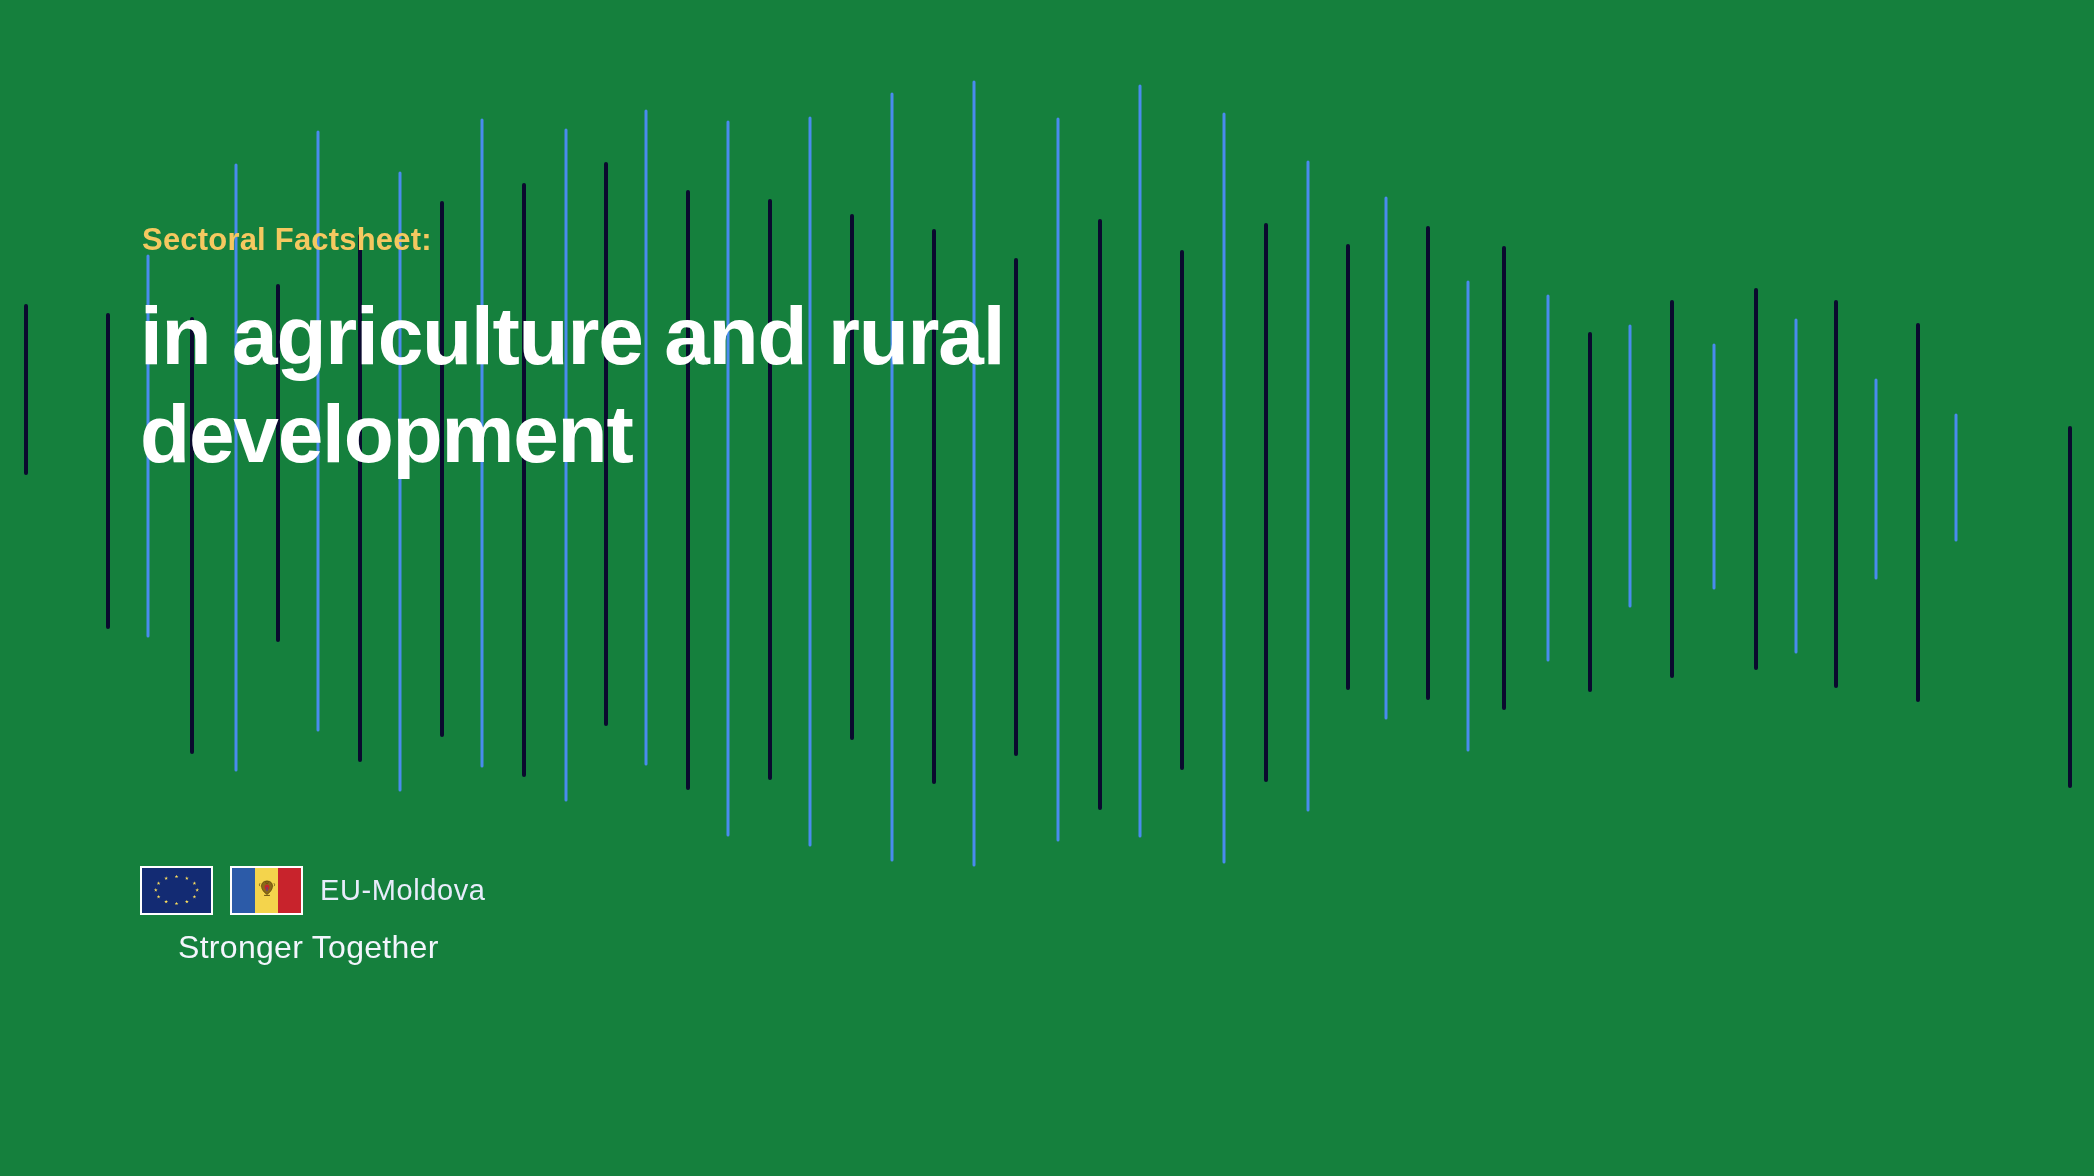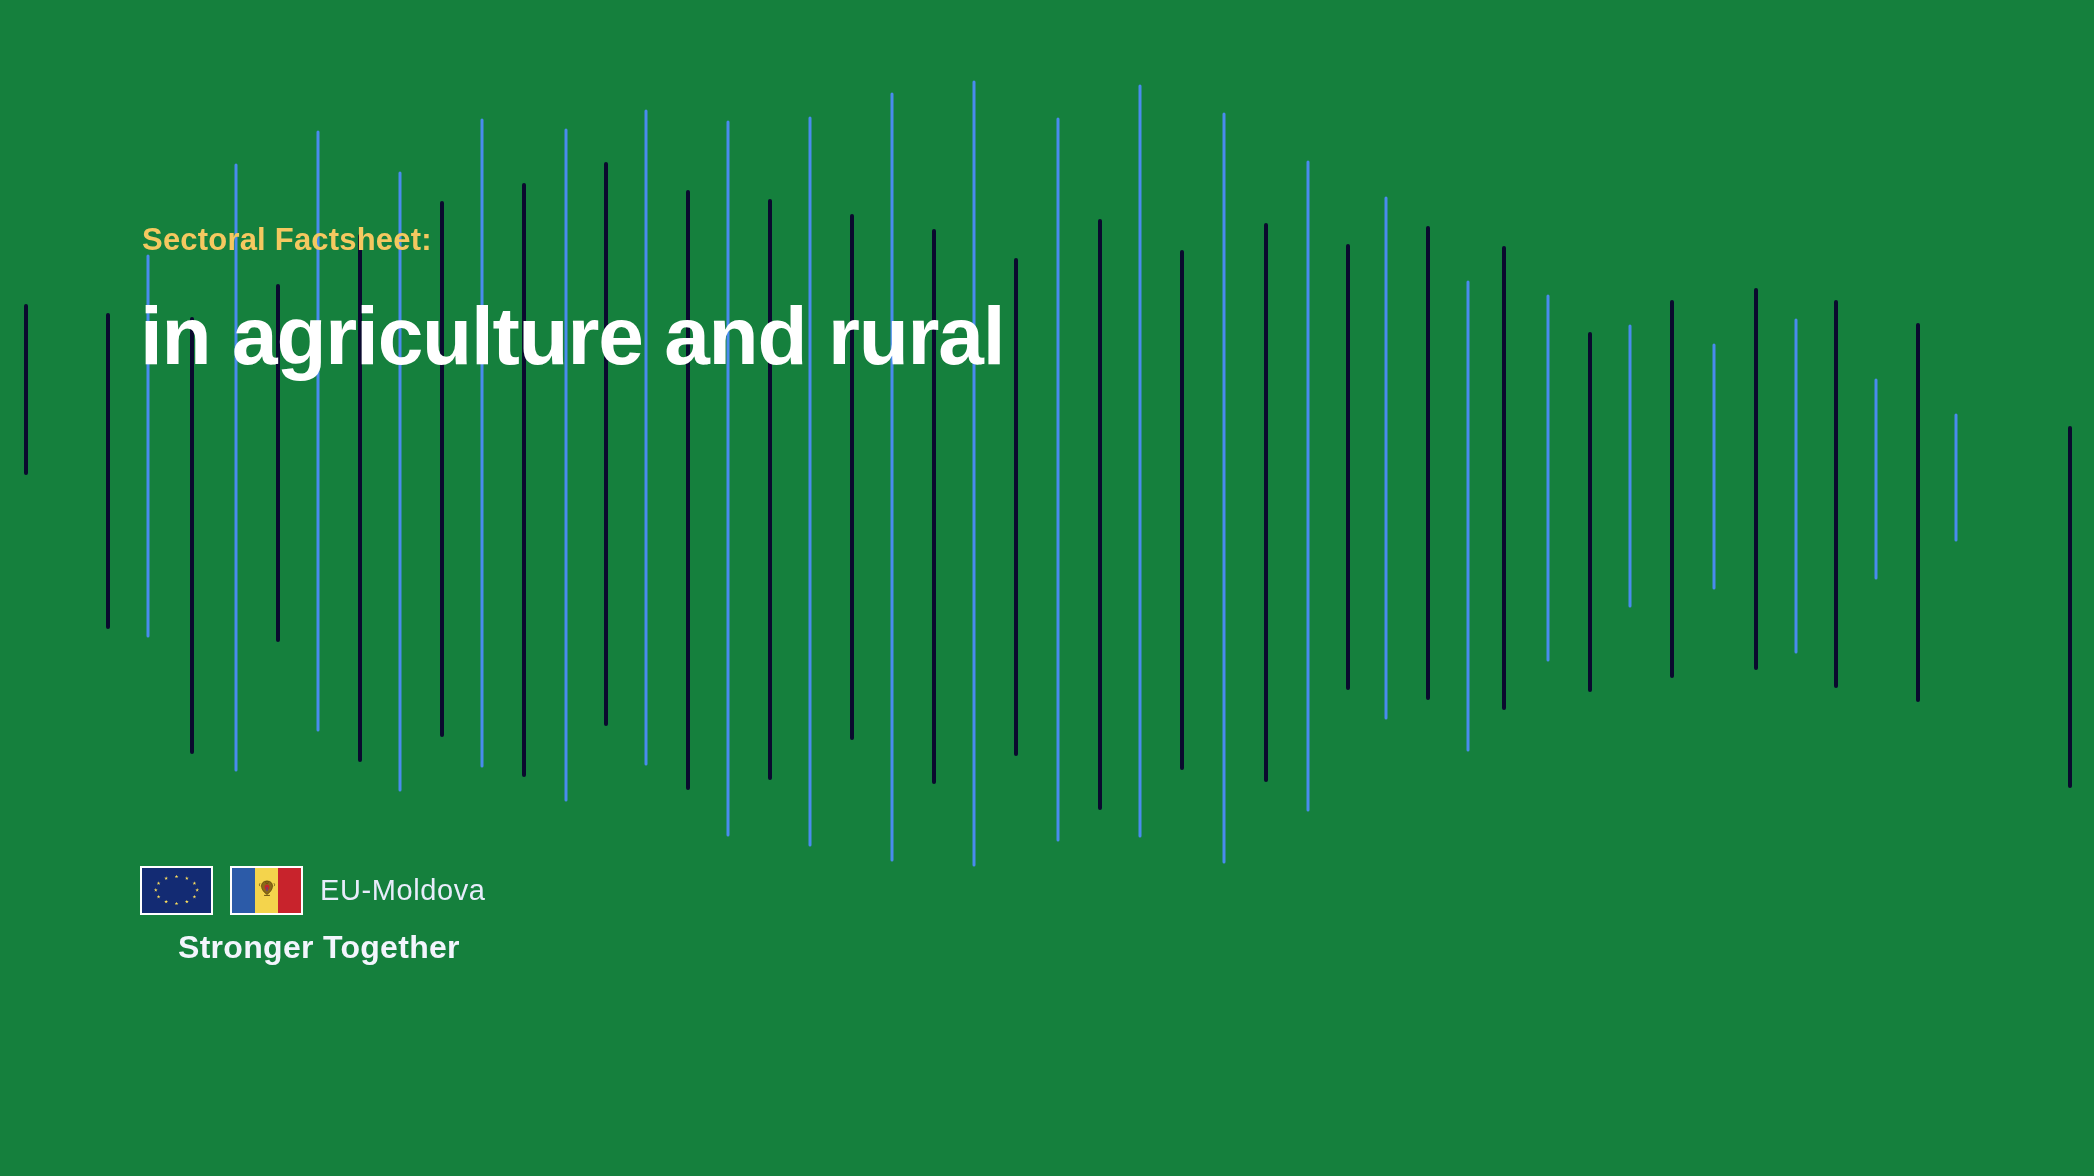--- a/index.html
+++ b/index.html
@@ -99,21 +99,21 @@
     font-size:29px;
     font-weight:300;
     letter-spacing:0.6px;
     white-space:nowrap;
   }
   #logo-tagline {
     margin-top:13px;
     margin-left:38px;
     color:#F3F5FD;
     font-size:32px;
-    font-weight:700;
+    font-weight:400;
     letter-spacing:0.3px;
     white-space:nowrap;
   }
 </style>
 </head>
 <body>
 
 <div id="stage">
 
   <svg id="wave-pattern" viewBox="0 0 2094 1176" preserveAspectRatio="none" aria-hidden="true">
@@ -166,20 +166,21 @@
       <line x1="1956" x2="1956" y1="415" y2="540" stroke="#4A8BEE" stroke-width="3" stroke-linecap="round"></line>
       <line x1="2070" x2="2070" y1="428" y2="786" stroke="#0A0A2E" stroke-width="4" stroke-linecap="round"></line>
     </svg>
 
   <div id="content">
 
     <div id="eyebrow">Sectoral Factsheet:</div>
 
     <div id="title-block">
       <span class="title-line" id="title-line-2">in agriculture and rural</span>
+      <span class="title-line" id="title-line-3">development</span>
     </div>
 
     <div id="logo-lockup">
       <div id="logo-row">
 
         <div class="flag">
           <div id="eu-flag-inner" style="background: rgb(19, 43, 115);">
               <div class="eu-star" style="left: 50%; top: 20%; background: rgb(255, 224, 92);"></div>
               <div class="eu-star" style="left: 65%; top: 24.0192%; background: rgb(255, 224, 92);"></div>
               <div class="eu-star" style="left: 75.9808%; top: 35%; background: rgb(255, 224, 92);"></div>

